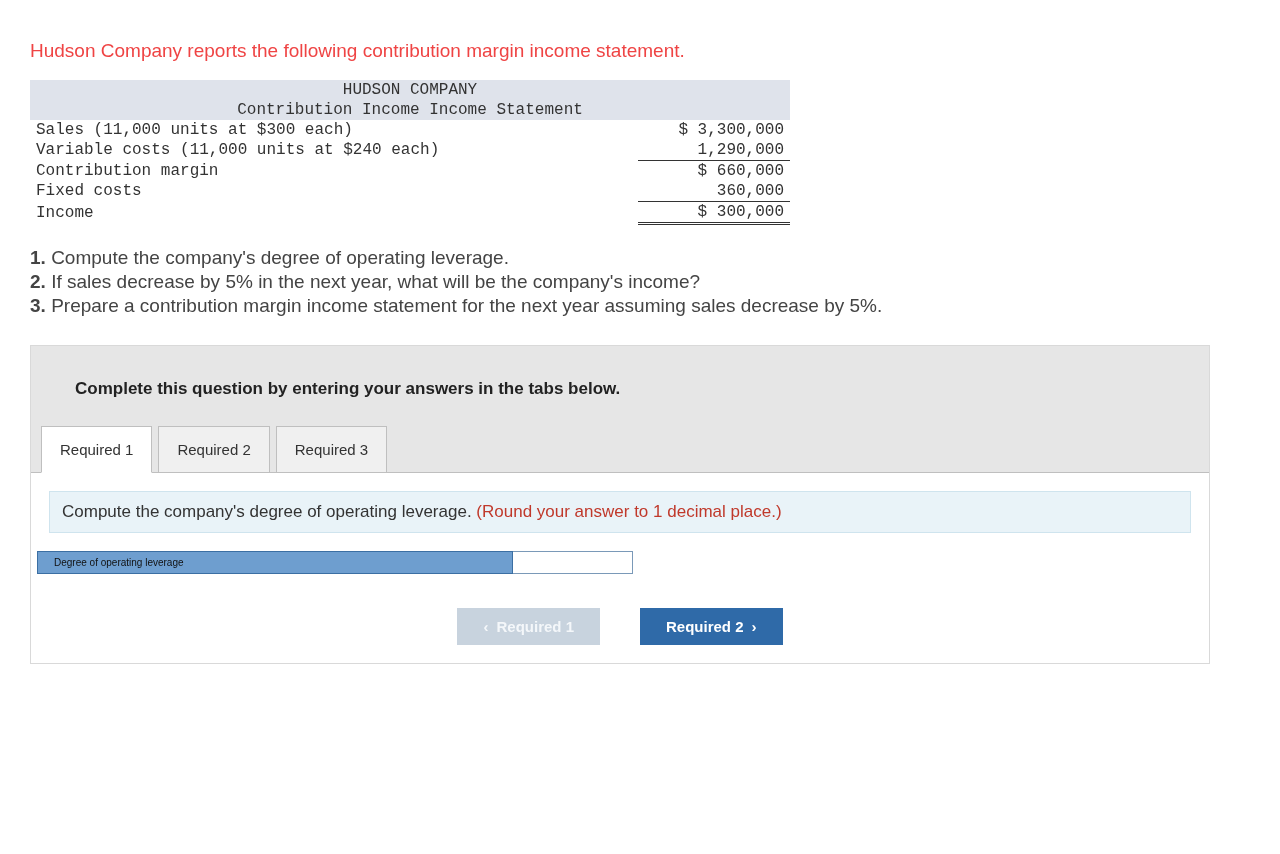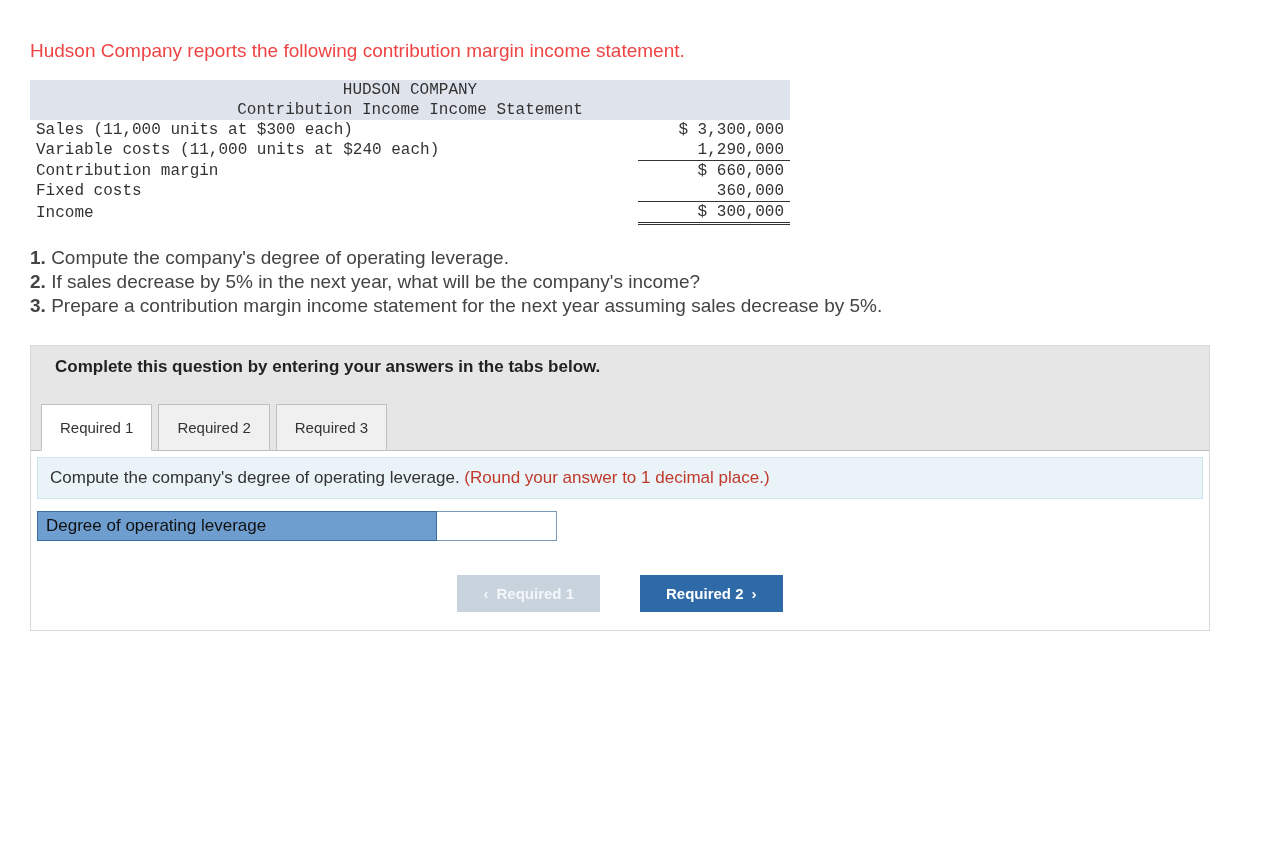--- a/index.html
+++ b/index.html
@@ -39,23 +39,24 @@
   .questions b { font-weight: bold; }
   
   .answer-box {
     border: 1px solid #d9d9d9;
     background: #e6e6e6;
     padding: 0;
     width: 1180px;
   }
   .instruction {
     font-weight: bold;
-    padding: 11px 24px 26px 24px;
+    padding: 33px 24px 26px 24px;
     font-size: 17px;
     color: #222;
+    margin-left: 20px;
   }
   
   .tab-row {
     display: flex;
     padding: 0 0 0 10px;
     background: #e6e6e6;
     gap: 6px;
     align-items: flex-end;
     position: relative;
     z-index: 2;
@@ -75,38 +76,38 @@
   }
   
   .tab-content {
     background: #fff;
     border-top: 1px solid #bfbfbf;
     margin: 0;
   }
   .prompt-bar {
     background: #e9f3f8;
     border: 1px solid #cfe4ee;
-    margin: 6px;
+    margin: 18px;
     padding: 10px 12px;
     font-size: 17px;
     color: #333;
   }
   .prompt-bar .hint { color: #c0392b; }
   
   .entry-row {
     display: flex;
     margin: 12px 6px 24px 6px;
   }
   .entry-label {
     background: #6e9ecf;
     border: 1px solid #3b6fa3;
     color: #111;
-    font-size: 17px;
-    padding: 4px 8px;
-    width: 400px;
+    font-size: 10px;
+    padding: 4px 16px;
+    width: 476px;
     display: flex;
     align-items: center;
   }
   .entry-input {
     border: 1px solid #7a99b8;
     border-left: none;
     width: 120px;
     padding: 2px 4px;
     font-size: 15px;
     outline: none;

